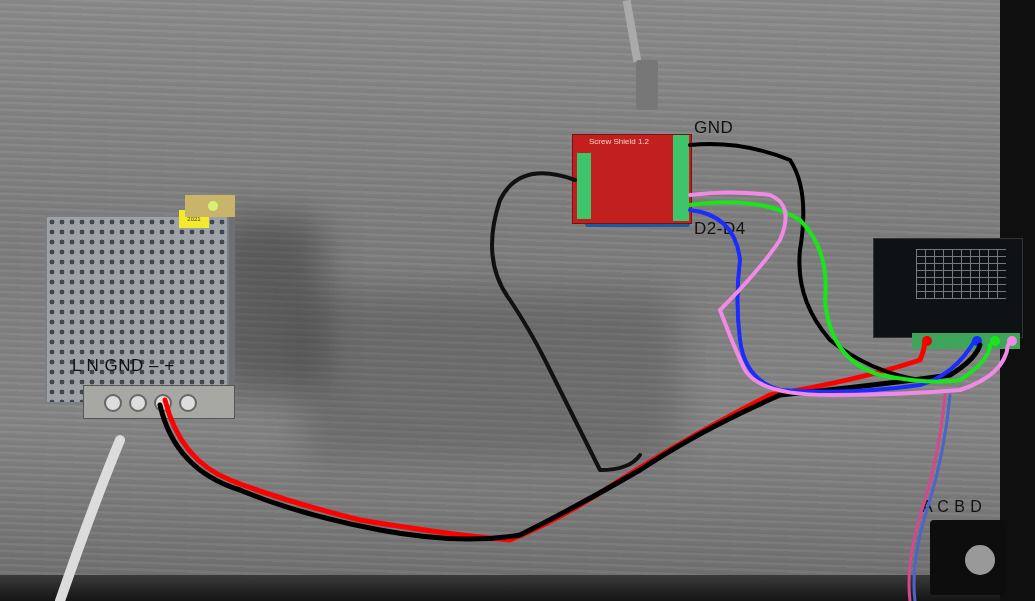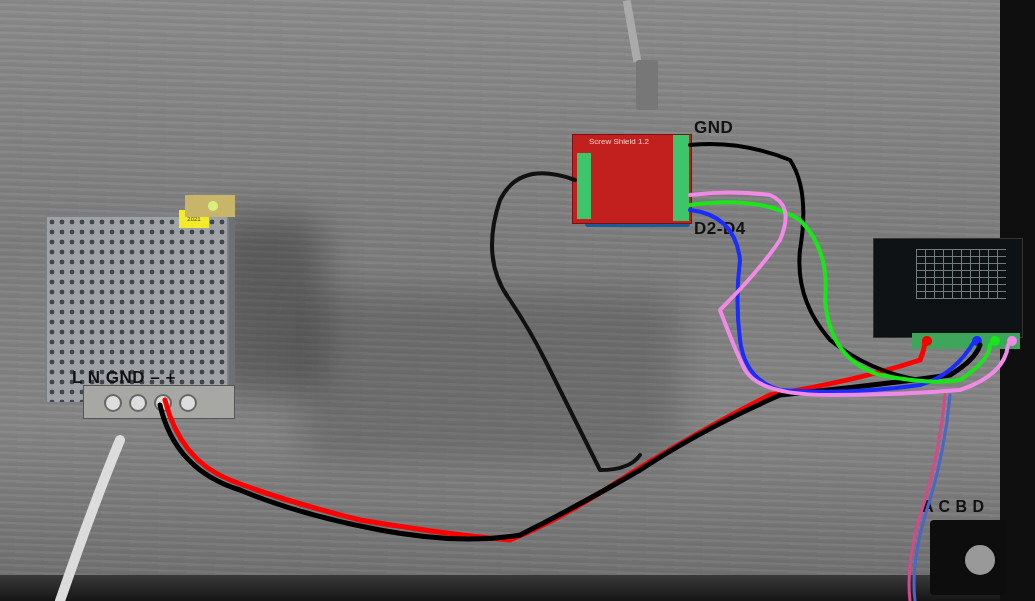--- a/index.html
+++ b/index.html
@@ -16,21 +16,21 @@
   .psu { position:absolute; left:45px; top:200px; width:185px; height:200px; }
   .psu-body { position:absolute; left:0; top:15px; width:180px; height:185px; background:#9ea2a6; border:2px solid #7c8084;
     background-image: radial-gradient(circle at 5px 5px, #40464c 2.4px, transparent 2.6px);
     background-size:10px 10px; border-radius:3px; }
   .psu-side { position:absolute; left:160px; top:5px; width:30px; height:195px; background:#6d7175; transform:skewY(-8deg); }
   .psu-sticker { position:absolute; left:134px; top:10px; width:30px; height:18px; background:#f2ea2a; font-size:6px; color:#444; text-align:center; line-height:18px; }
   .psu-terminal { position:absolute; left:38px; top:185px; width:150px; height:32px; background:#a7a7a4; border:1px solid #555; }
   .screw { position:absolute; top:8px; width:14px; height:14px; border-radius:50%; background:#ddd; border:2px solid #666; }
   .pcb-green { position:absolute; left:185px; top:195px; width:50px; height:22px; background:#c8b56a; }
   .led { position:absolute; left:208px; top:201px; width:10px; height:10px; border-radius:50%; background:#d8f07a; }
-  .label { position:absolute; font-weight:bold; color:#111; font-size:17px; letter-spacing:0.5px; }
+  .label { position:absolute; font-weight:normal; color:#111; font-size:17px; letter-spacing:0.5px; }
   
   .shield { position:absolute; left:572px; top:134px; width:118px; height:88px; background:#c1201e; border:1px solid #7b1010; }
   .shield-title { position:absolute; left:16px; top:2px; font-size:8px; color:#f4d1c9; }
   .term-l { position:absolute; left:4px; top:18px; width:14px; height:66px; background:#3ec46a; }
   .term-r { position:absolute; left:100px; top:0; width:16px; height:86px; background:#3ec46a; }
   .arduino-base { position:absolute; left:585px; top:215px; width:105px; height:12px; background:#1c5aa0; border-radius:3px; }
   .usb { position:absolute; left:636px; top:60px; width:22px; height:50px; background:#777; border-radius:3px; }
   .usb-cable { position:absolute; left:628px; top:0; width:8px; height:62px; background:#aaa; transform:rotate(-10deg); }
   
   .driver { position:absolute; left:873px; top:238px; width:148px; height:98px; background:#0f1215; border:1px solid #333; }
@@ -58,21 +58,21 @@
   <div class="psu-sticker">2021</div>
   <div class="psu-terminal">
     <div class="screw" style="left:20px"></div>
     <div class="screw" style="left:45px"></div>
     <div class="screw" style="left:70px"></div>
     <div class="screw" style="left:95px"></div>
   </div>
 </div>
 <div class="pcb-green"></div>
 <div class="led"></div>
-<div class="label" style="left:72px;top:368px;">L N GND  – +</div>
+<div class="label" style="left:72px;top:356px;">L N GND  – +</div>
 
 <div class="usb-cable"></div>
 <div class="usb"></div>
 <div class="arduino-base"></div>
 <div class="shield">
   <div class="shield-title">Screw Shield 1.2</div>
   <div class="term-l"></div>
   <div class="term-r"></div>
 </div>
 <div class="label" style="left:694px;top:118px;">GND</div>

